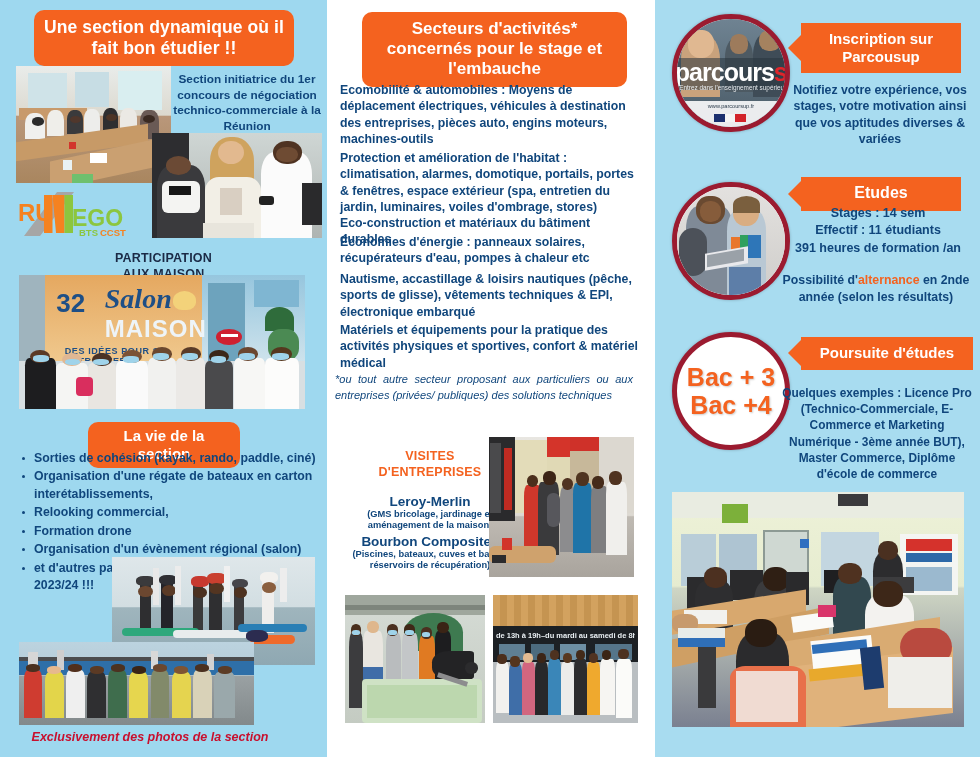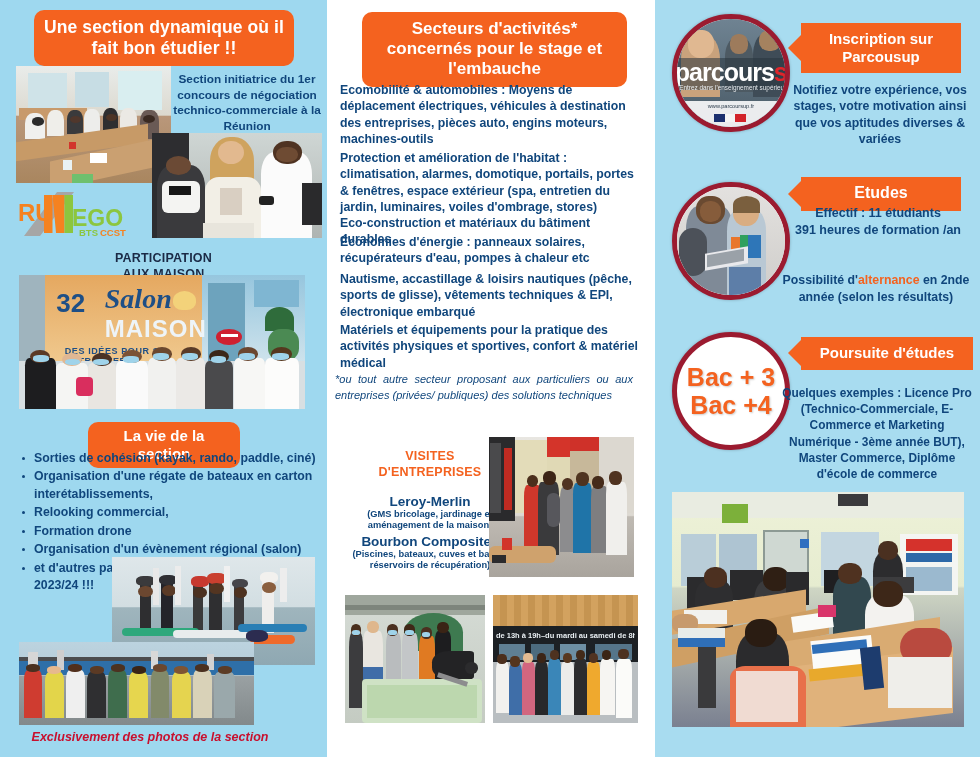--- a/index.html
+++ b/index.html
@@ -526,20 +526,21 @@
       <span style="left:66%;top:44%;width:12%;height:22%;background:#2e76b8;"></span>
       <span style="left:26%;top:58%;width:40%;height:16%;background:#e9e9ec;transform:skewY(-10deg);"></span>
       <span style="left:28%;top:60%;width:34%;height:11%;background:#9aa1a8;transform:skewY(-10deg);"></span>
       <span style="left:48%;top:74%;width:30%;height:26%;background:#5d7ea8;"></span>
     </div>
   </div>
 
   <div class="ribbon-arrow" id="r-rib2">Etudes</div>
 
   <div id="r-txt2">
+    <div>Stages : 14 sem</div>
     <div>Effectif  : 11 étudiants</div>
     <div>391 heures de formation /an</div>
   </div>
 
   <div id="r-txt2b"><span>Possibilité d'</span><span id="r-alt">alternance</span><span> en 2nde année (selon les résultats)</span></div>
 
   <div class="circ" id="r-circ3">
     <div id="r-bac">
       <div>Bac + 3</div>
       <div>Bac +4</div>

